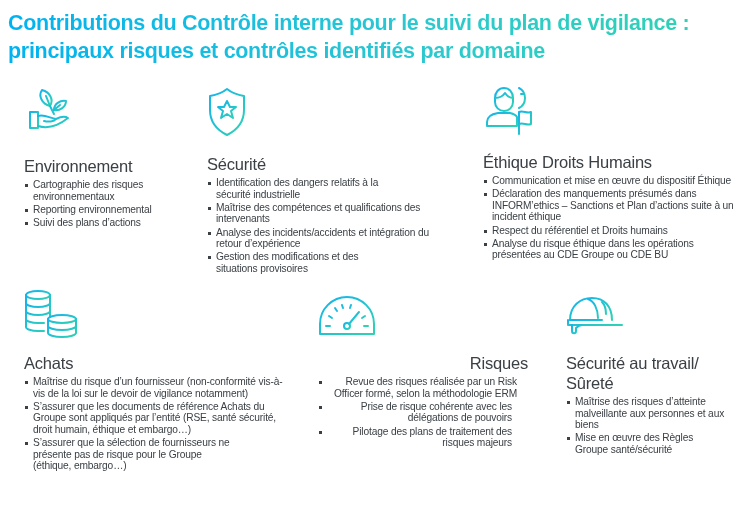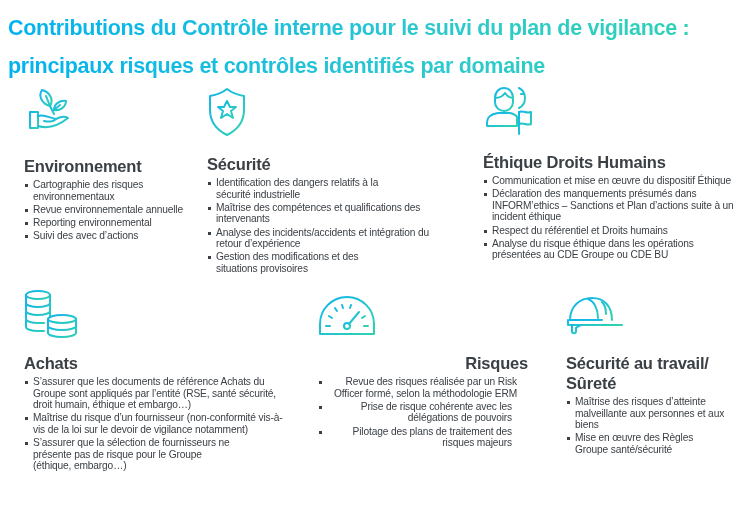--- a/index.html
+++ b/index.html
@@ -1,25 +1,25 @@
 <!DOCTYPE html>
 <html><head>
   <meta charset="utf-8">
   <style>
     html, body { margin:0; padding:0; background:#ffffff; }
     body { width:752px; height:507px; position:relative; overflow:hidden;
            font-family:"Liberation Sans", sans-serif; color:#3b4045; }
     .title { position:absolute; left:8px; top:9px; margin:0; width:740px;
              font-family:"Liberation Sans", sans-serif; font-weight:bold;
-             font-size:21.5px; line-height:38px; letter-spacing:-0.3px;
+             font-size:21.5px; line-height:28px; letter-spacing:-0.3px;
              background:linear-gradient(90deg,#00b2f0 0%,#2cc8d0 55%,#2fd3b0 100%);
              -webkit-background-clip:text; background-clip:text; color:transparent; }
     .card { position:absolute; }
     .icon { display:block; }
-    .card h2 { margin:0; font-family:"Liberation Sans", sans-serif; font-weight:bold;
+    .card h2 { margin:0; font-family:"Liberation Sans", sans-serif; font-weight:normal;
                font-size:16.5px; line-height:20px; color:#3b4045; letter-spacing:-0.2px; }
     .card ul { list-style:none; margin:3px 0 0 0; padding:0; }
     .card li { position:relative; padding-left:9px; font-size:10.2px; line-height:11.6px;
                color:#3b4045; margin-bottom:1.6px; letter-spacing:-0.15px; }
     .card li::before { content:""; position:absolute; left:1px; top:5px; width:3px; height:3px;
                        background:#3b4045; }
   </style>
 </head>
 <body>
 
@@ -38,23 +38,22 @@
   <svg class="icon" width="54" height="54" viewBox="0 0 54 54" fill="none" stroke="url(#ig)" stroke-width="2" stroke-linecap="round" stroke-linejoin="round">
     <path d="M6 28 h8 v16 h-8 z"></path>
     <path d="M14 32 c6 -2 12 2 18 3 c-2 3 -8 3 -12 2 M14 42 c10 3 20 0 30 -8 c-3 -2 -8 -1 -12 1"></path>
     <path d="M26 22 c-8 -2 -12 -10 -8 -16 c8 2 12 10 8 16 z M26 22 l-4 -10"></path>
     <path d="M30 26 c0 -6 6 -10 12 -9 c0 6 -6 10 -12 9 z M30 26 l6 -5 M26 22 l4 8"></path>
   </svg>
   <div style="height:18px"></div>
   <h2>Environnement</h2>
   <ul>
     <li>Cartographie des risques environnementaux</li>
-    <li>Revue environnementale annuelle</li>
     <li>Reporting environnemental</li>
-    <li>Suivi des avec d’actions</li>
+    <li>Suivi des plans d’actions</li>
   </ul>
 </div>
 
 <div class="card" style="left:207px; top:86px; width:245px;">
   <svg class="icon" width="40" height="52" viewBox="0 0 40 52" fill="none" stroke="url(#ig)" stroke-width="2" stroke-linecap="round" stroke-linejoin="round">
     <path d="M20 3 c-5 4 -11 6 -17 7 v14 c0 12 7 20 17 25 c10 -5 17 -13 17 -25 v-14 c-6 -1 -12 -3 -17 -7 z"></path>
     <path d="M20 15 l3 6 h6 l-5 4 l2 7 l-6 -4 l-6 4 l2 -7 l-5 -4 h6 z"></path>
   </svg>
   <div style="height:16px"></div>
   <h2>Sécurité</h2>
@@ -88,22 +87,22 @@
   <svg class="icon" width="56" height="50" viewBox="0 0 56 50" fill="none" stroke="url(#ig)" stroke-width="2" stroke-linecap="round" stroke-linejoin="round">
     <ellipse cx="14" cy="6" rx="12" ry="4"></ellipse>
     <path d="M2 6 v32 c0 2 5 4 12 4 h6 M26 6 v22"></path>
     <path d="M2 14 c0 2 5 4 12 4 c7 0 12 -2 12 -4 M2 22 c0 2 5 4 12 4 c7 0 12 -2 12 -4 M2 30 c0 2 5 4 12 4 h6"></path>
     <ellipse cx="38" cy="30" rx="14" ry="4"></ellipse>
     <path d="M24 30 v14 c0 2 6 4 14 4 c8 0 14 -2 14 -4 v-14 M24 37 c0 2 6 4 14 4 c8 0 14 -2 14 -4"></path>
   </svg>
   <div style="height:14px"></div>
   <h2>Achats</h2>
   <ul>
+    <li style="width:255px">Maîtrise du risque d’un fournisseur (non-conformité vis-à-vis de la loi sur le devoir de vigilance notamment)</li>
     <li style="width:258px">S’assurer que les documents de référence Achats du Groupe sont appliqués par l’entité (RSE, santé sécurité, droit humain, éthique et embargo…)</li>
-    <li style="width:255px">Maîtrise du risque d’un fournisseur (non-conformité vis-à-vis de la loi sur le devoir de vigilance notamment)</li>
     <li style="width:200px">S’assurer que la sélection de fournisseurs ne présente pas de risque pour le Groupe (éthique, embargo…)</li>
   </ul>
 </div>
 
 <div class="card" style="left:318px; top:296px; width:210px;text-align:right;">
   <svg class="icon" width="58" height="40" viewBox="0 0 58 40" fill="none" stroke="url(#ig)" stroke-width="2" stroke-linecap="round" stroke-linejoin="round">
     <path d="M2 38 v-10 a27 27 0 0 1 54 0 v10 z"></path>
     <path d="M8 30 h4 M46 30 h4 M11 20 l3 2 M47 20 l-3 2 M17 12 l2 3 M24 9 l1 3 M33 9 l-1 3"></path>
     <circle cx="29" cy="30" r="3"></circle>
     <path d="M31 28 l10 -12"></path>

